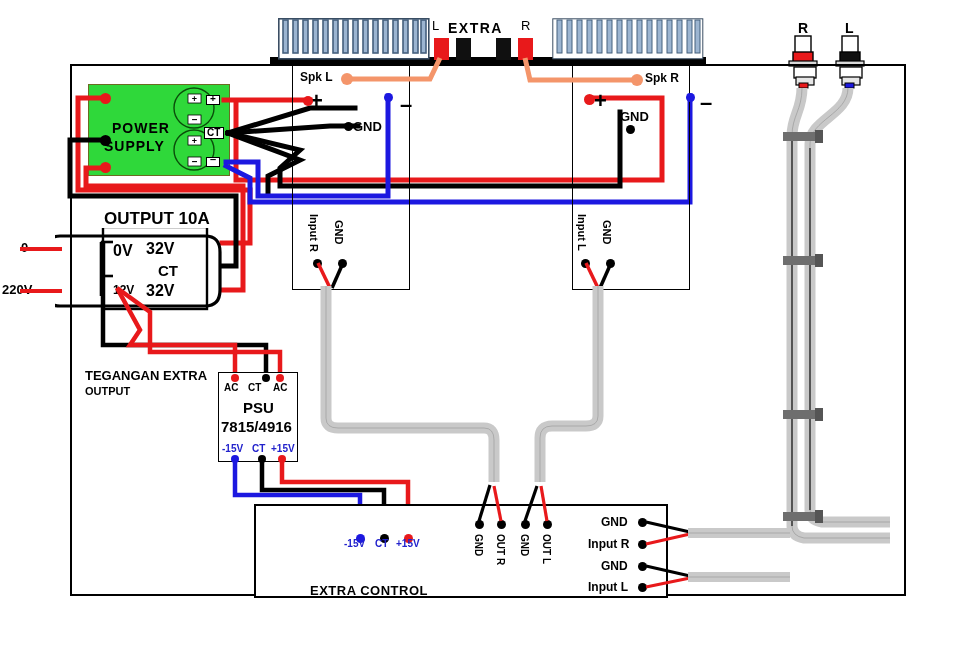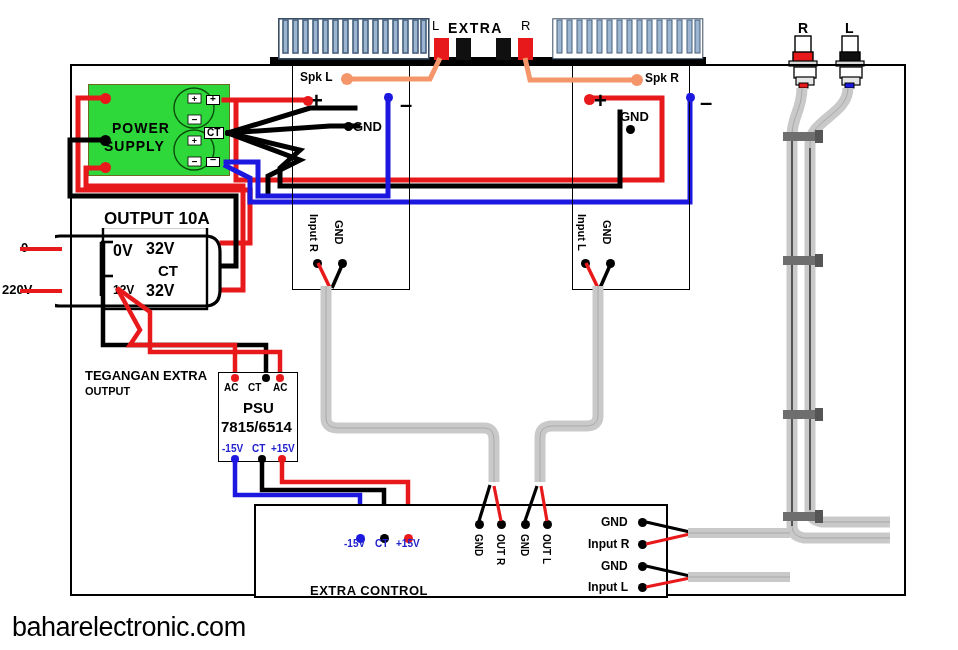--- a/index.html
+++ b/index.html
@@ -247,21 +247,21 @@
     <path d="M103 241 L103 345 L266 345 L266 378" stroke="#000000" stroke-width="4.5" fill="none"></path>
     <path d="M117 288 L140 330 L130 345 L235 345 L235 378" stroke="#e8191b" stroke-width="4.5" fill="none"></path>
     <path d="M117 288 L150 312 L150 352 L280 352 L280 378" stroke="#e8191b" stroke-width="4.5" fill="none"></path>
   </svg>
 
   <div class="lbl b" style="left:85px;top:368px;font-size:13px;">TEGANGAN EXTRA</div>
   <div class="lbl b" style="left:85px;top:385px;font-size:11px;">OUTPUT</div>
 
   <div class="box" style="left:218px;top:372px;width:80px;height:90px;border:1.5px solid #000;background:#fff;"></div>
   <div class="lbl b" style="left:243px;top:399px;font-size:15px;">PSU</div>
-  <div class="lbl b" style="left:221px;top:418px;font-size:15px;">7815/6514</div>
+  <div class="lbl b" style="left:221px;top:418px;font-size:15px;">7815/4916</div>
   <div class="lbl b" style="left:224px;top:382px;font-size:10px;">AC</div>
   <div class="lbl b" style="left:248px;top:382px;font-size:10px;">CT</div>
   <div class="lbl b" style="left:273px;top:382px;font-size:10px;">AC</div>
   <div class="dot" style="left:231px;top:374px;width:8px;height:8px;background:#e8191b;"></div>
   <div class="dot" style="left:262px;top:374px;width:8px;height:8px;background:#000;"></div>
   <div class="dot" style="left:276px;top:374px;width:8px;height:8px;background:#e8191b;"></div>
 
   <div class="lbl b" style="left:222px;top:443px;font-size:10px;color:#2222cc;">-15V</div>
   <div class="lbl b" style="left:252px;top:443px;font-size:10px;color:#2222cc;">CT</div>
   <div class="lbl b" style="left:271px;top:443px;font-size:10px;color:#2222cc;">+15V</div>
@@ -319,15 +319,14 @@
 
   <svg style="position:absolute;left:0;top:0;width:958px;height:650px;pointer-events:none;" viewBox="0 0 958 650">
     <g fill="none">
       <path d="M688 533 L790 533" stroke="#c9c9c9" stroke-width="10"></path>
       <path d="M688 533 L790 533" stroke="#8c8c8c" stroke-width="1" opacity="0.5"></path>
       <path d="M688 577 L790 577" stroke="#c9c9c9" stroke-width="10"></path>
       <path d="M688 577 L790 577" stroke="#8c8c8c" stroke-width="1" opacity="0.5"></path>
     </g>
   </svg>
 
-  <div class="lbl" style="left:12px;top:612px;font-size:27px;letter-spacing:-0.5px;">baharelectronic.com</div>
 
 </div>
 
 </body></html>

